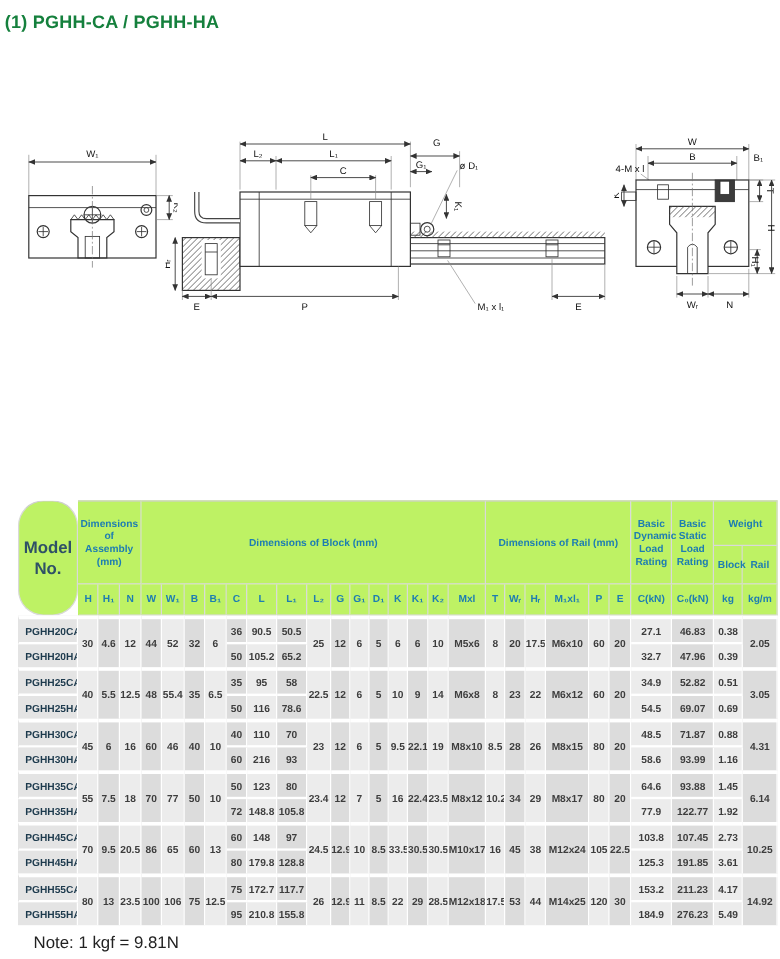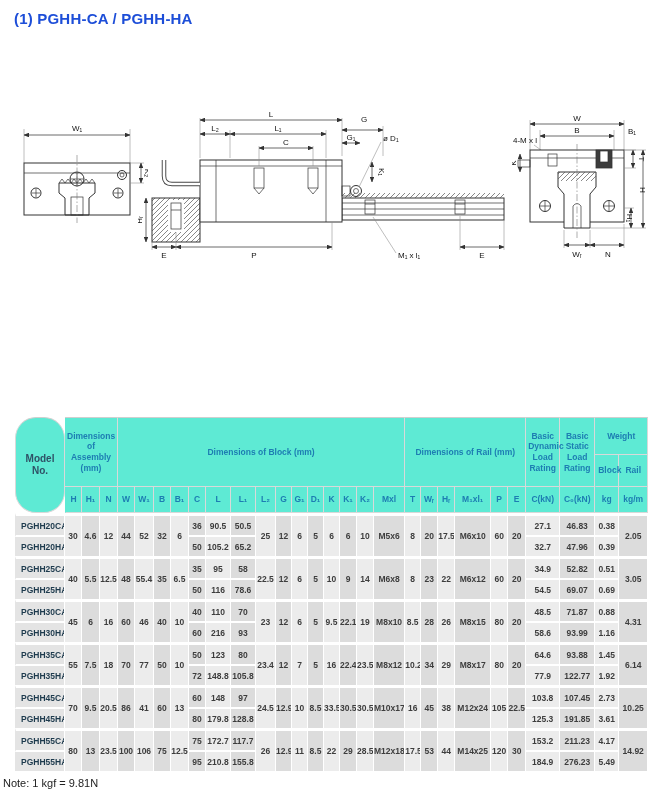--- a/index.html
+++ b/index.html
@@ -1,37 +1,37 @@
 <!DOCTYPE html>
 <html><head>
 <meta charset="utf-8">
 <style>
   html,body{margin:0;padding:0;background:#fff;}
   body{width:650px;height:799px;position:relative;font-family:"Liberation Sans",sans-serif;overflow:hidden;}
-  .title{position:absolute;left:14px;top:10px;font-size:15px;font-weight:bold;color:#1d4ed8;letter-spacing:.2px;}
-  .note{position:absolute;left:3px;top:777px;font-size:11px;color:#222;}
+  .title{position:absolute;left:4px;top:10px;font-size:15px;font-weight:bold;color:#15803d;letter-spacing:.2px;}
+  .note{position:absolute;left:28px;top:777px;font-size:14px;color:#222;}
   .dwg{position:absolute;}
   #dwg-front{left:12px;top:113px;}
   #dwg-side{left:138px;top:110px;}
   #dwg-cross{left:512px;top:110px;}
   .ol{fill:none;stroke:#333;stroke-width:1;}
   .th{fill:none;stroke:#333;stroke-width:.7;}
   .dl{stroke:#444;stroke-width:.8;}
   .xl{stroke:#888;stroke-width:.55;}
   .cl{stroke:#777;stroke-width:.6;stroke-dasharray:7 2 1.5 2;}
   .dt{font-size:8px;fill:#111;text-anchor:middle;font-family:"Liberation Sans",sans-serif;}
   .ts{text-anchor:start;}
   
   .tblwrap{position:absolute;left:15px;top:417px;}
   table{border-collapse:separate;border-spacing:0;table-layout:fixed;width:633px;}
-  th{background:#5eead4;border-right:1px solid #d9d9d9;border-bottom:1px solid #d9d9d9;color:#1d7db2;
+  th{background:#bef264;border-right:1px solid #d9d9d9;border-bottom:1px solid #d9d9d9;color:#1d7db2;
      font-size:8.5px;font-weight:bold;padding:1px 2px;line-height:1.25;text-align:center;vertical-align:middle;}
   tr.h1 th{border-top:1px solid #cfcfcf;}
   th:first-child, td:first-child{border-left:1px solid transparent;}
-  thead th.hmodel{color:#2f5166;font-size:10px;border-left:1px solid #d9d9d9;border-radius:21px;}
+  thead th.hmodel{color:#2f5166;font-size:14px;border-left:1px solid #d9d9d9;border-radius:21px;}
   tr.h1{height:38px;} tr.h2{height:32px;} tr.h3{height:26px;}
   td{height:19px;font-size:8.5px;font-weight:bold;color:#3d3d3d;text-align:center;
      padding:0;border-right:1px solid #fff;vertical-align:middle;overflow:hidden;white-space:nowrap;}
   td.lt{background:#ececec;} td.dk{background:#dcdcdc;}
   td.model{background:#e4e4e4;text-align:left;padding-left:5px;color:#1d3a4d;}
   td.bb{border-bottom:2px solid #fff;}
   tr.gs td{border-top:3px solid #fff;}
 </style>
 </head>
 <body>
@@ -444,21 +444,21 @@
           <td class="dk">122.77</td>
           <td class="lt">1.92</td>
 </tr>
 
 <tr class="gs">
 <td class="model bb">PGHH45CA</td>
 <td class="lt" rowspan="2">70</td>
           <td class="dk" rowspan="2">9.5</td>
           <td class="lt" rowspan="2">20.5</td>
           <td class="dk" rowspan="2">86</td>
-          <td class="lt" rowspan="2">41</td>
+          <td class="lt" rowspan="2">65</td>
           <td class="dk" rowspan="2">60</td>
           <td class="lt" rowspan="2">13</td>
 <td class="dk bb">60</td>
           <td class="lt bb">148</td>
           <td class="dk bb">97</td>
 <td class="lt" rowspan="2">24.5</td>
           <td class="dk" rowspan="2">12.9</td>
           <td class="lt" rowspan="2">10</td>
           <td class="dk" rowspan="2">8.5</td>
           <td class="lt" rowspan="2">33.5</td>

